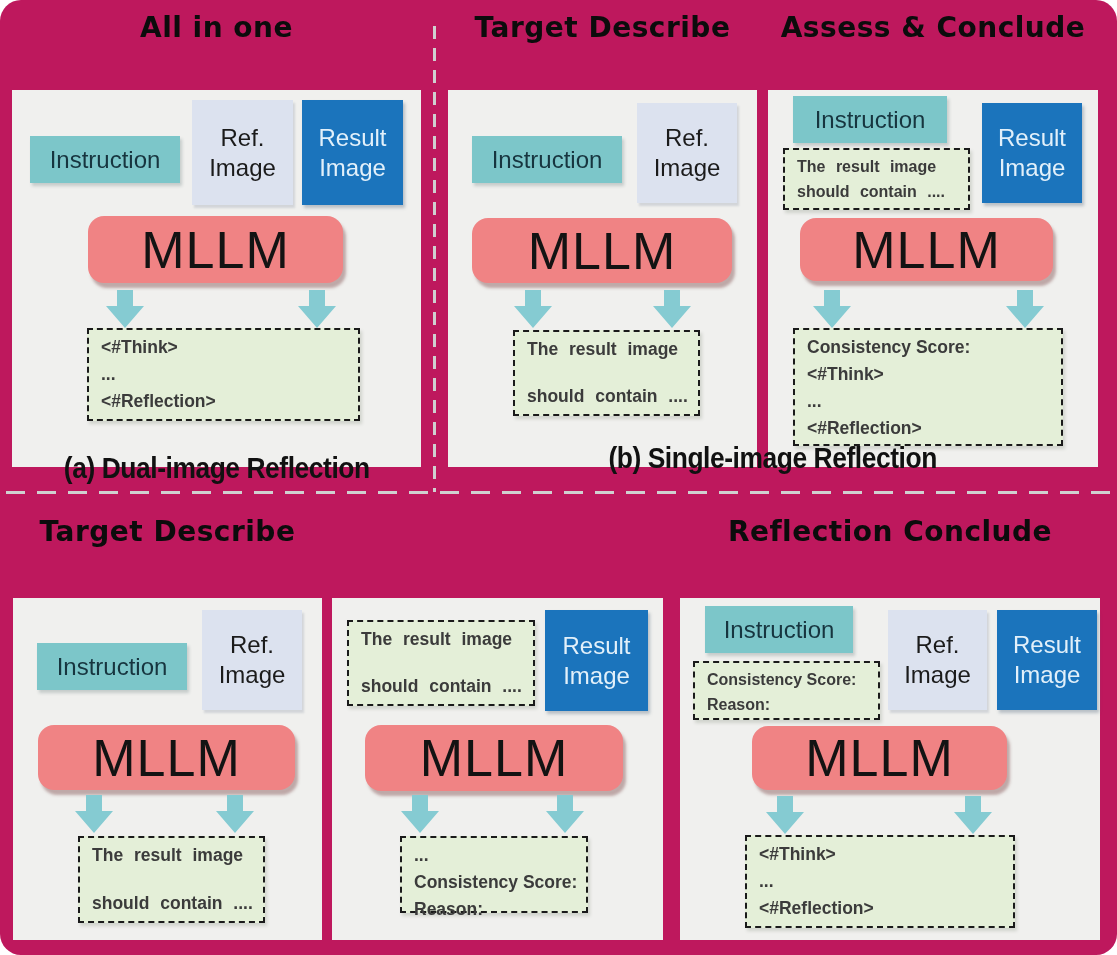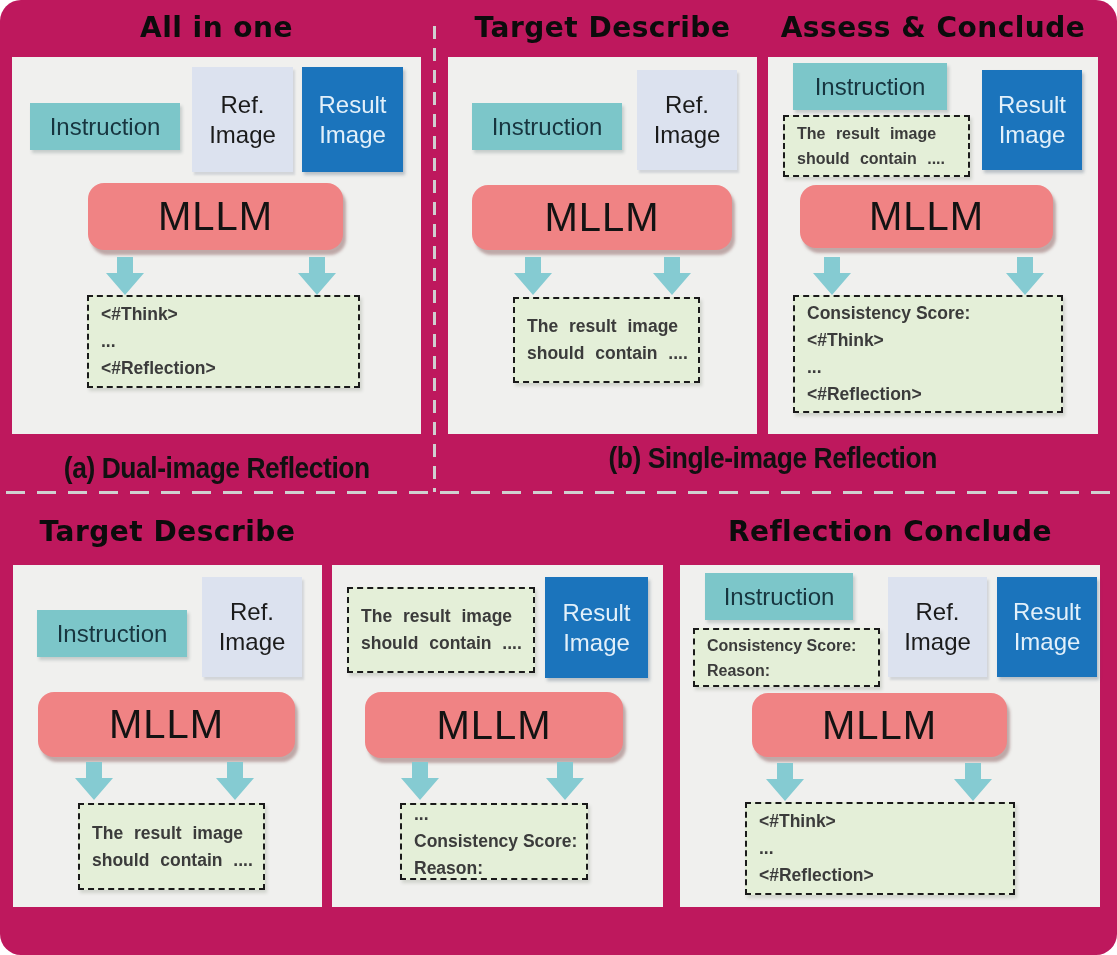--- a/index.html
+++ b/index.html
@@ -9,35 +9,35 @@
   }
   html,body{margin:0;padding:0;background:#fff;}
   .canvas{position:relative;width:1117px;height:955px;background:#be185d;overflow:hidden;
           font-family:"Liberation Sans",sans-serif;border-radius:21px;}
 
   .ptitle{position:absolute;text-align:center;font-family:"DejaVu Sans",sans-serif;
           font-weight:bold;font-size:28px;line-height:40px;color:#0c0c0c;letter-spacing:.5px;}
   .caption{position:absolute;text-align:center;font-weight:bold;font-size:30px;line-height:40px;color:#111;}
   .caption>span{display:inline-block;transform:scaleX(.88);letter-spacing:-.5px;white-space:nowrap;}
 
-  .panel{position:absolute;background:var(--panel-bg,#f0f0ee);}
+  .panel{position:absolute;background:var(--panel-bg,#f0f0ee);margin-top:33px;}
 
   .box{position:absolute;display:flex;align-items:center;justify-content:center;
        text-align:center;box-sizing:border-box;}
   .teal{background:var(--teal-box,#7cc6c9);color:#17353f;font-size:24px;
         box-shadow:2px 3px 3px rgba(100,120,120,.30);}
   .lavender{background:var(--lavender-box,#dce2ef);color:#1b1b1b;font-size:24px;line-height:30px;
         box-shadow:2px 3px 2px rgba(120,130,150,.25);}
   .blue{background:var(--blue-box,#1b74bc);color:#e2f0fa;font-size:24px;line-height:30px;
         box-shadow:2px 3px 3px rgba(80,100,120,.35);}
-  .mllm{background:var(--mllm-box,#f08384);color:#131313;font-size:40px;letter-spacing:1px;
+  .mllm{background:var(--mllm-box,#f08384);color:#131313;font-size:52px;letter-spacing:1px;
         border-radius:16px;box-shadow:3px 5px 3px rgba(141,98,98,.50);}
 
   .gbox{position:absolute;background:var(--green-box,#e4efd8);border:2px dashed #1a1a1a;
-        box-sizing:border-box;display:flex;flex-direction:column;justify-content:center;
+        box-sizing:border-box;display:flex;flex-direction:column;justify-content:space-between;
         padding:4px 12px;box-shadow:2px 3px 3px rgba(120,130,110,.25);}
   .gline{font-weight:bold;color:#3b3b3b;font-size:17.5px;line-height:27px;white-space:nowrap;}
   .gbox.spread .gline{word-spacing:6px;}
   .gbox.small .gline{font-size:16px;line-height:25px;}
 
   .arrow{position:absolute;width:40px;height:38px;}
   .arrow path{fill:var(--arrow,#85cbd2);}
 
   .vdivider{position:absolute;left:433px;top:26px;width:3px;height:466px;
     background:repeating-linear-gradient(to bottom,var(--divider,#d0d0d0) 0 13px,transparent 13px 22px);}

